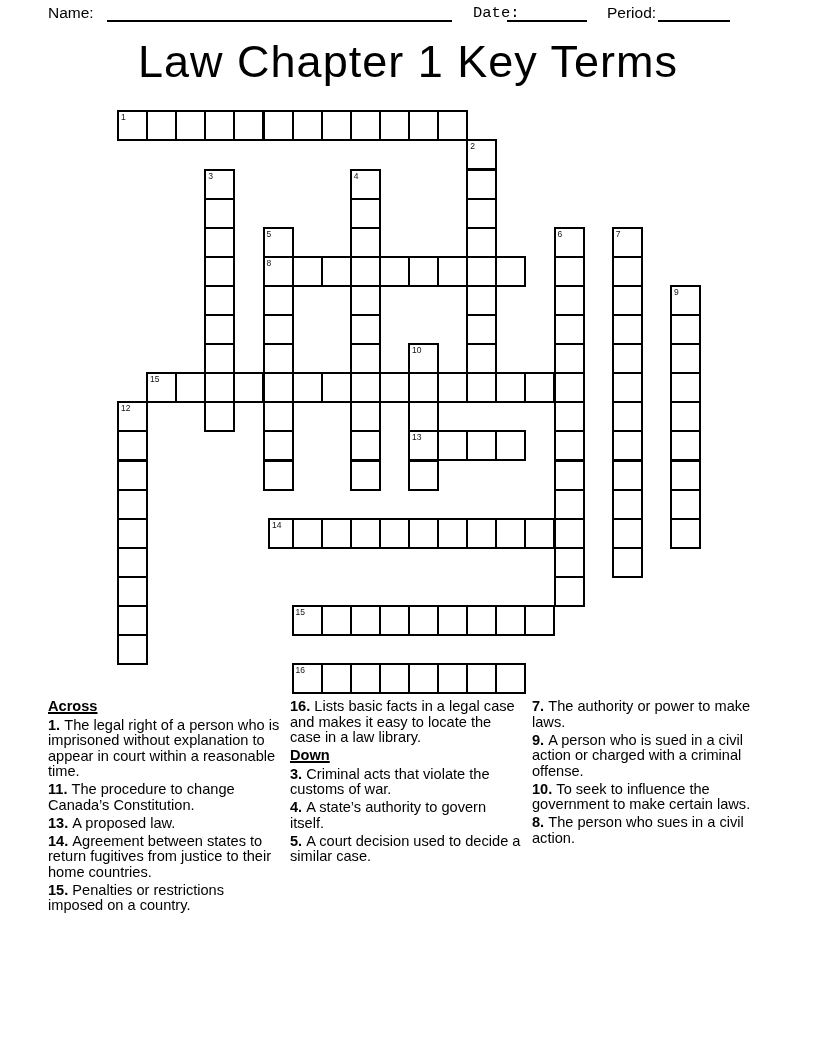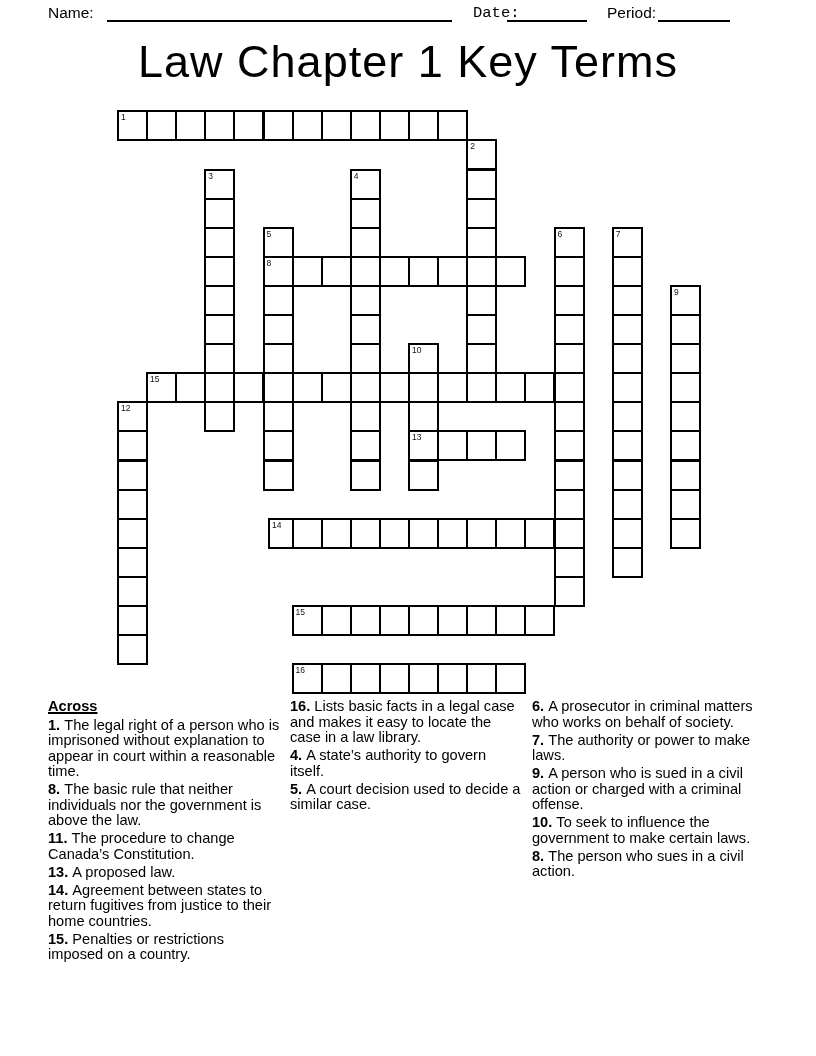--- a/index.html
+++ b/index.html
@@ -224,33 +224,33 @@
       <div class="cell" style="left: 408px; top: 663.2px;"></div>
       <div class="cell" style="left: 437.1px; top: 663.2px;"></div>
       <div class="cell" style="left: 466.2px; top: 663.2px;"></div>
       <div class="cell" style="left: 495.3px; top: 663.2px;"></div>
     </div>
 
   <div class="clues">
     <div class="clue-col">
         <div class="clue-heading">Across</div>
         <div class="clue"><span class="cnum">1. </span>The legal right of a person who is imprisoned without explanation to appear in court within a reasonable time.</div>
-        <div class="clue"><span class="cnum">8. </span>The basic rule that neither individuals nor the government is above the law.</div>
         <div class="clue"><span class="cnum">11. </span>The procedure to change Canada’s Constitution.</div>
         <div class="clue"><span class="cnum">13. </span>A proposed law.</div>
         <div class="clue"><span class="cnum">14. </span>Agreement between states to return fugitives from justice to their home countries.</div>
         <div class="clue"><span class="cnum">15. </span>Penalties or restrictions imposed on a country.</div>
       </div>
     <div class="clue-col">
         <div class="clue"><span class="cnum">16. </span>Lists basic facts in a legal case and makes it easy to locate the case in a law library.</div>
+        <div class="clue-heading">Down</div>
+        <div class="clue"><span class="cnum">3. </span>Criminal acts that violate the customs of war.</div>
         <div class="clue"><span class="cnum">4. </span>A state’s authority to govern itself.</div>
         <div class="clue"><span class="cnum">5. </span>A court decision used to decide a similar case.</div>
       </div>
     <div class="clue-col">
-        <div class="clue"><span class="cnum">6. </span>A prosecutor in criminal matters who works on behalf of society.</div>
         <div class="clue"><span class="cnum">7. </span>The authority or power to make laws.</div>
         <div class="clue"><span class="cnum">9. </span>A person who is sued in a civil action or charged with a criminal offense.</div>
         <div class="clue"><span class="cnum">10. </span>To seek to influence the government to make certain laws.</div>
         <div class="clue"><span class="cnum">8. </span>The person who sues in a civil action.</div>
       </div>
   </div>
 
 </div>
 
 </body></html>

